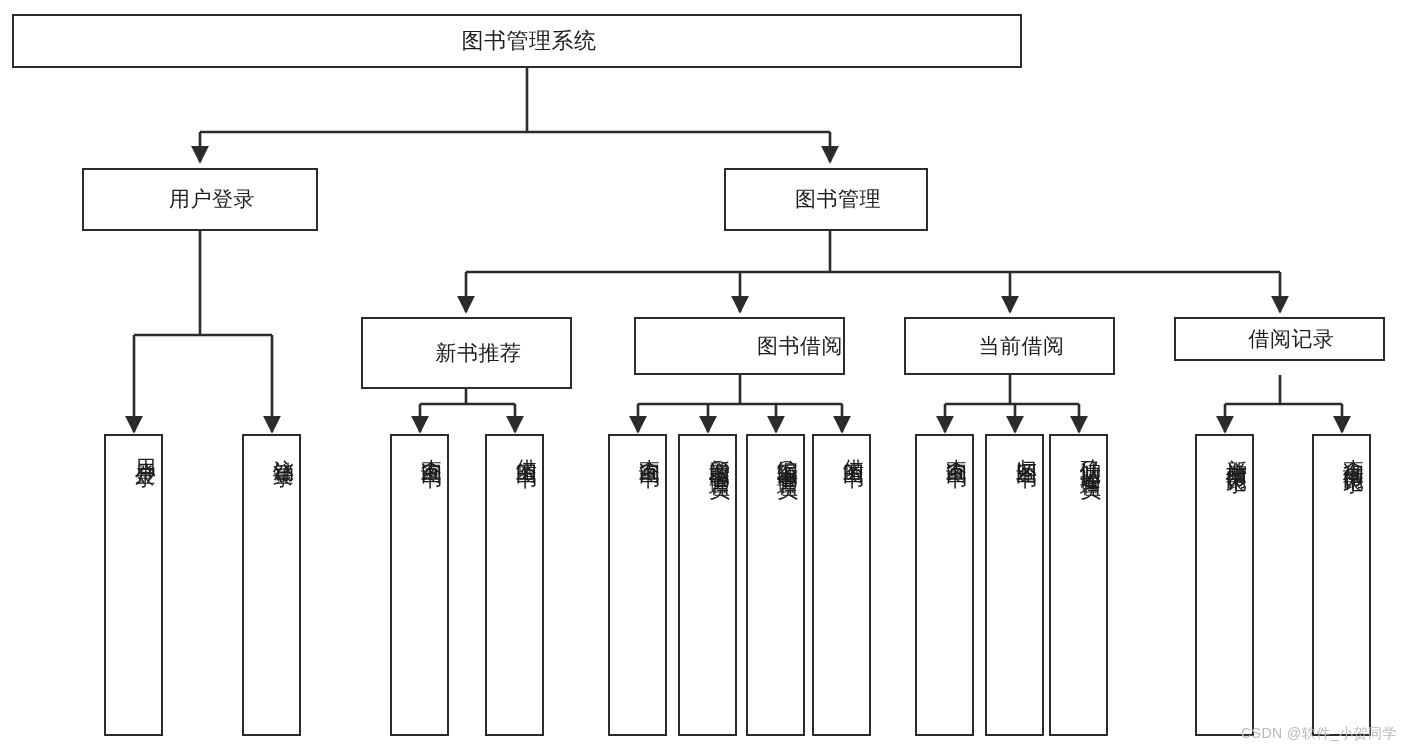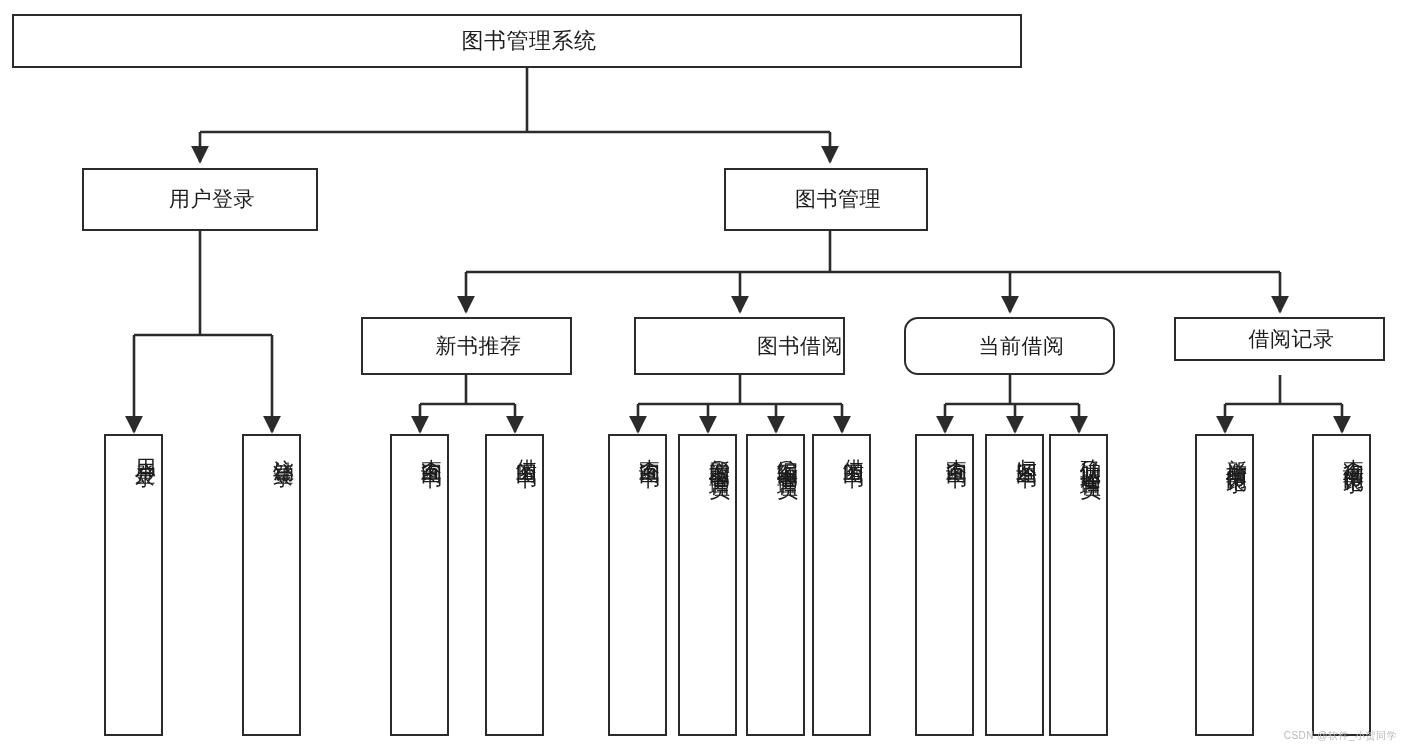--- a/index.html
+++ b/index.html
@@ -52,21 +52,21 @@
     font-size:21px;
     line-height:1.15;
     letter-spacing:3px;
     white-space:nowrap;
     margin:0 auto;
   }
   .watermark{
     position:absolute;
     right:8px;
     bottom:4px;
-    font-size:10px;
+    font-size:14px;
     color:#b9b9b9;
     letter-spacing:0.5px;
     z-index:3;
     white-space:nowrap;
   }
 </style>
 </head>
 <body>
 
 <div id="canvas">
@@ -125,27 +125,27 @@
     <span class="label">图书管理系统</span>
   </div>
 
   <div class="node" style="left:82px; top:168px; width:236px; height:63px;">
     <span class="label">用户登录</span>
   </div>
   <div class="node" style="left:712px; top:168px; width:204px; height:63px;margin-left:12px;">
     <span class="label">图书管理</span>
   </div>
 
-  <div class="node" style="left:361px; top:317px; width:211px; height:58px;">
+  <div class="node" style="left:361px; top:317px; width:211px; height:72px;">
     <span class="label">新书推荐</span>
   </div>
   <div class="node" style="left:634px; top:317px; width:211px; height:58px;justify-content:flex-end;">
     <span class="label">图书借阅</span>
   </div>
-  <div class="node" style="left:904px; top:317px; width:211px; height:58px;border-radius:14px;">
+  <div class="node" style="left:904px; top:317px; width:211px; height:58px;">
     <span class="label">当前借阅</span>
   </div>
   <div class="node" style="left:1174px; top:317px; width:211px; height:44px;">
     <span class="label">借阅记录</span>
   </div>
 
   <div class="node vert" style="left:104px; top:434px; width:59px; height:302px;">
     <span class="label">用户登录</span>
   </div>
   <div class="node vert" style="left:242px; top:434px; width:59px; height:302px;">

